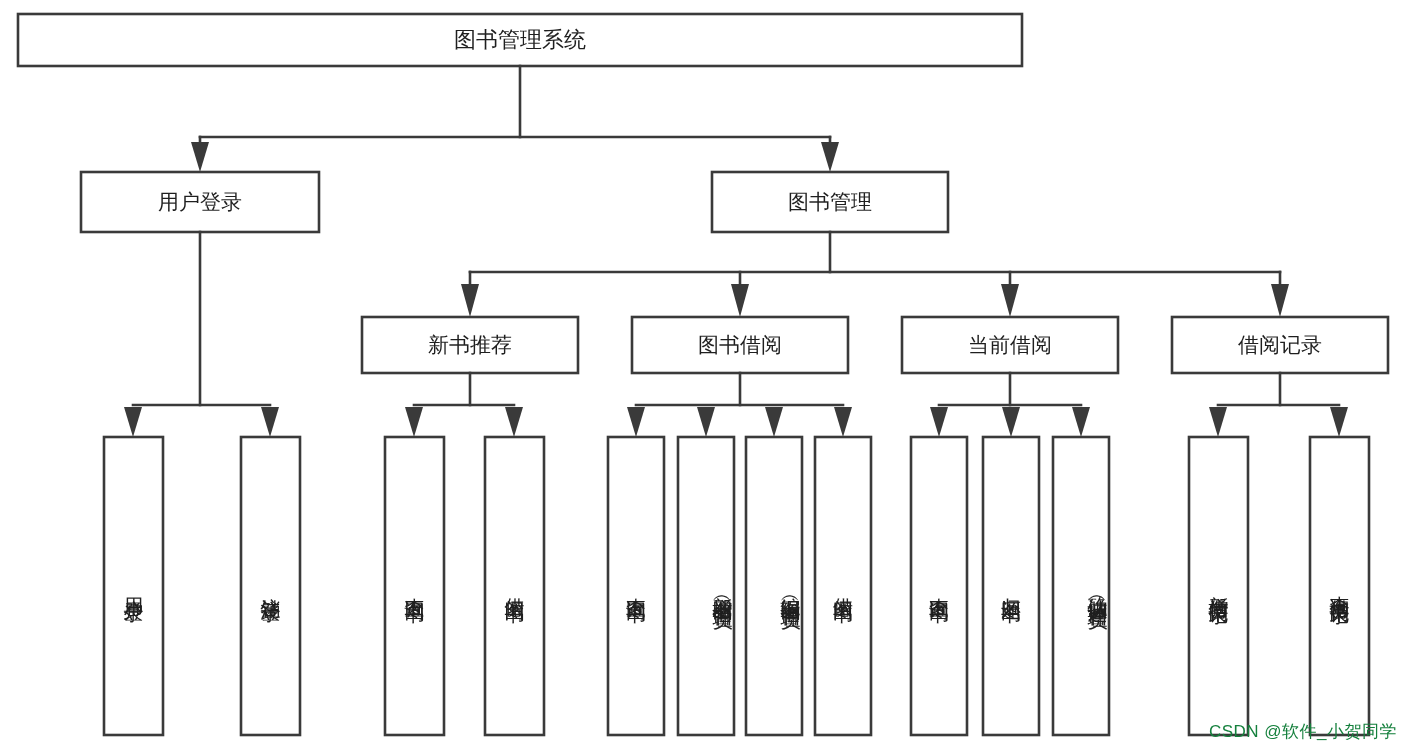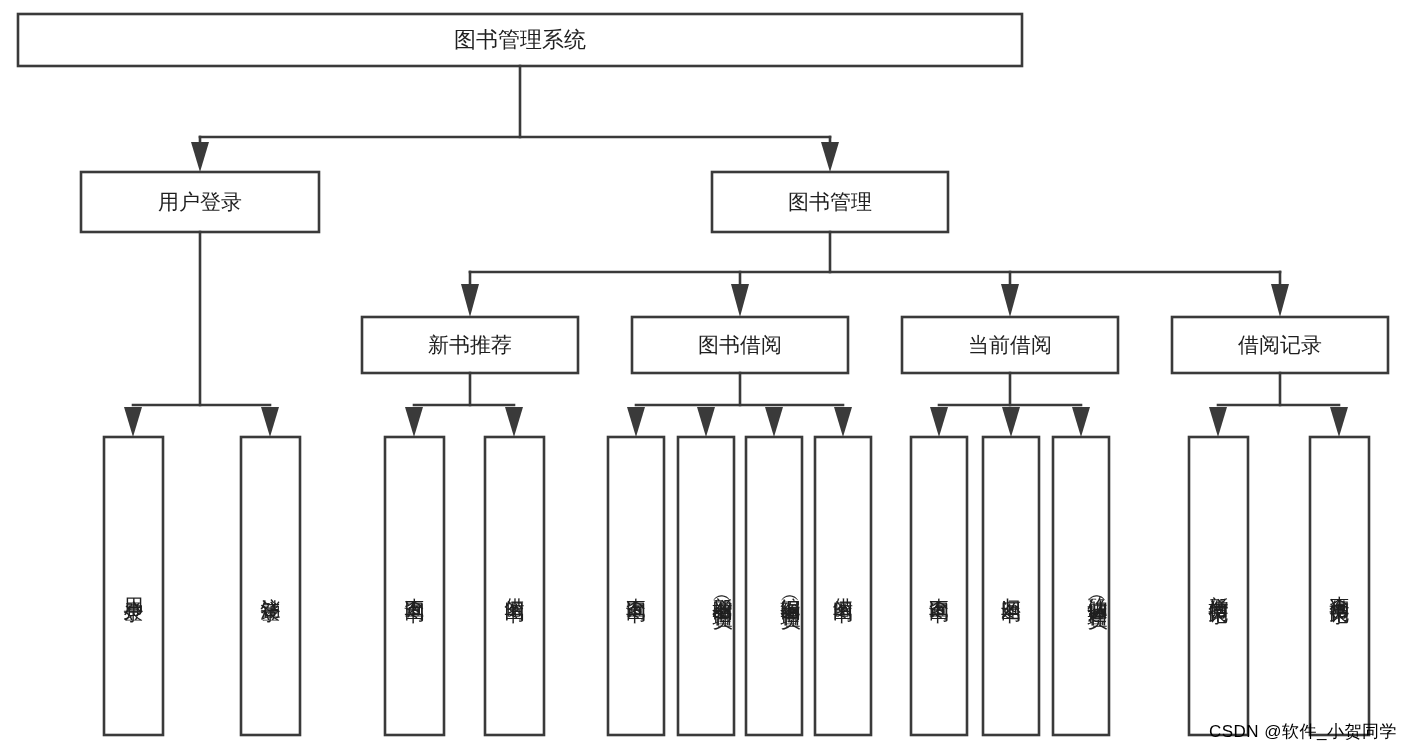--- a/index.html
+++ b/index.html
@@ -64,21 +64,21 @@
     color: #1f1f1f;
     white-space: nowrap;
     pointer-events: none;
   }
   #watermark {
     position: absolute;
     right: 8px;
     bottom: 4px;
     font-family: "Liberation Sans", "DejaVu Sans", sans-serif;
     font-size: 17px;
-    color: #000000;
+    color: #15803d;
     letter-spacing: 0.5px;
     white-space: nowrap;
   }
 </style>
 </head>
 <body>
 
 <div id="stage">
 
   <svg id="diagram-svg" viewBox="0 0 1405 747">

